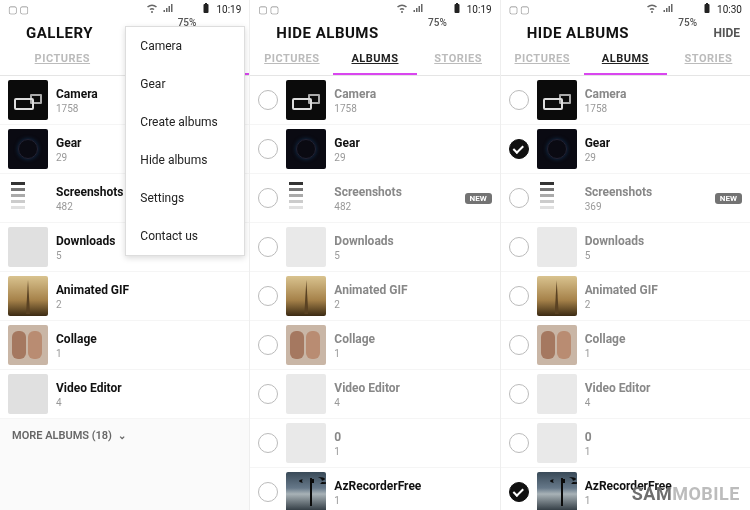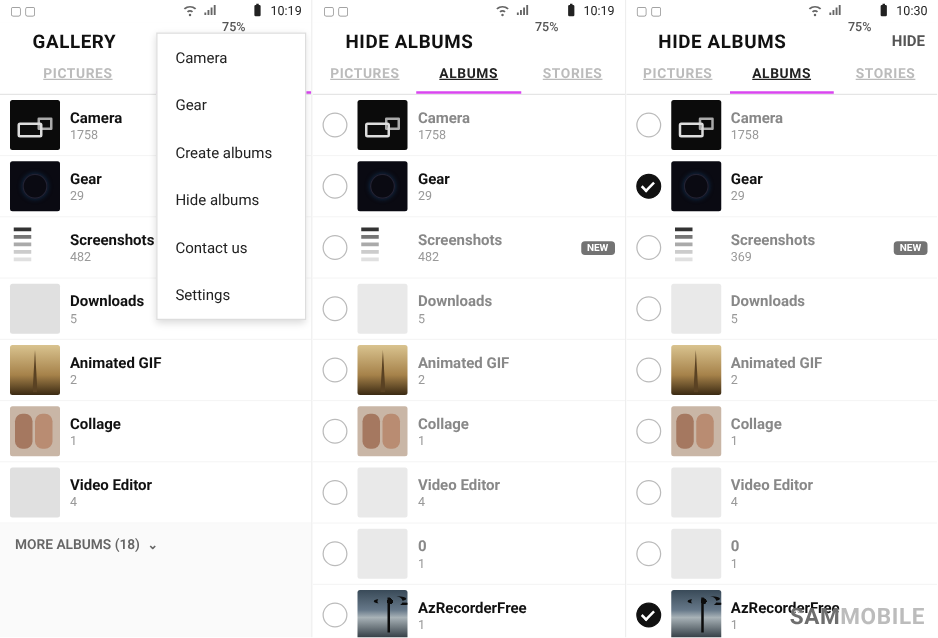--- a/index.html
+++ b/index.html
@@ -241,22 +241,22 @@
     <div class="more-albums">
       <span>MORE ALBUMS (18)</span>
       <span class="chev">⌄</span>
     </div>
 
     <div class="menu" id="menu1">
         <div class="menu-item">Camera</div>
         <div class="menu-item">Gear</div>
         <div class="menu-item">Create albums</div>
         <div class="menu-item">Hide albums</div>
+        <div class="menu-item">Settings</div>
         <div class="menu-item">Contact us</div>
-        <div class="menu-item">Settings</div>
       </div>
   </div>
 
   <div class="panel">
     <div class="status">
       <span class="left-icons">
         <span>▢</span>
         <span>▢</span>
       </span>
       <span><svg viewBox="0 0 24 24">

